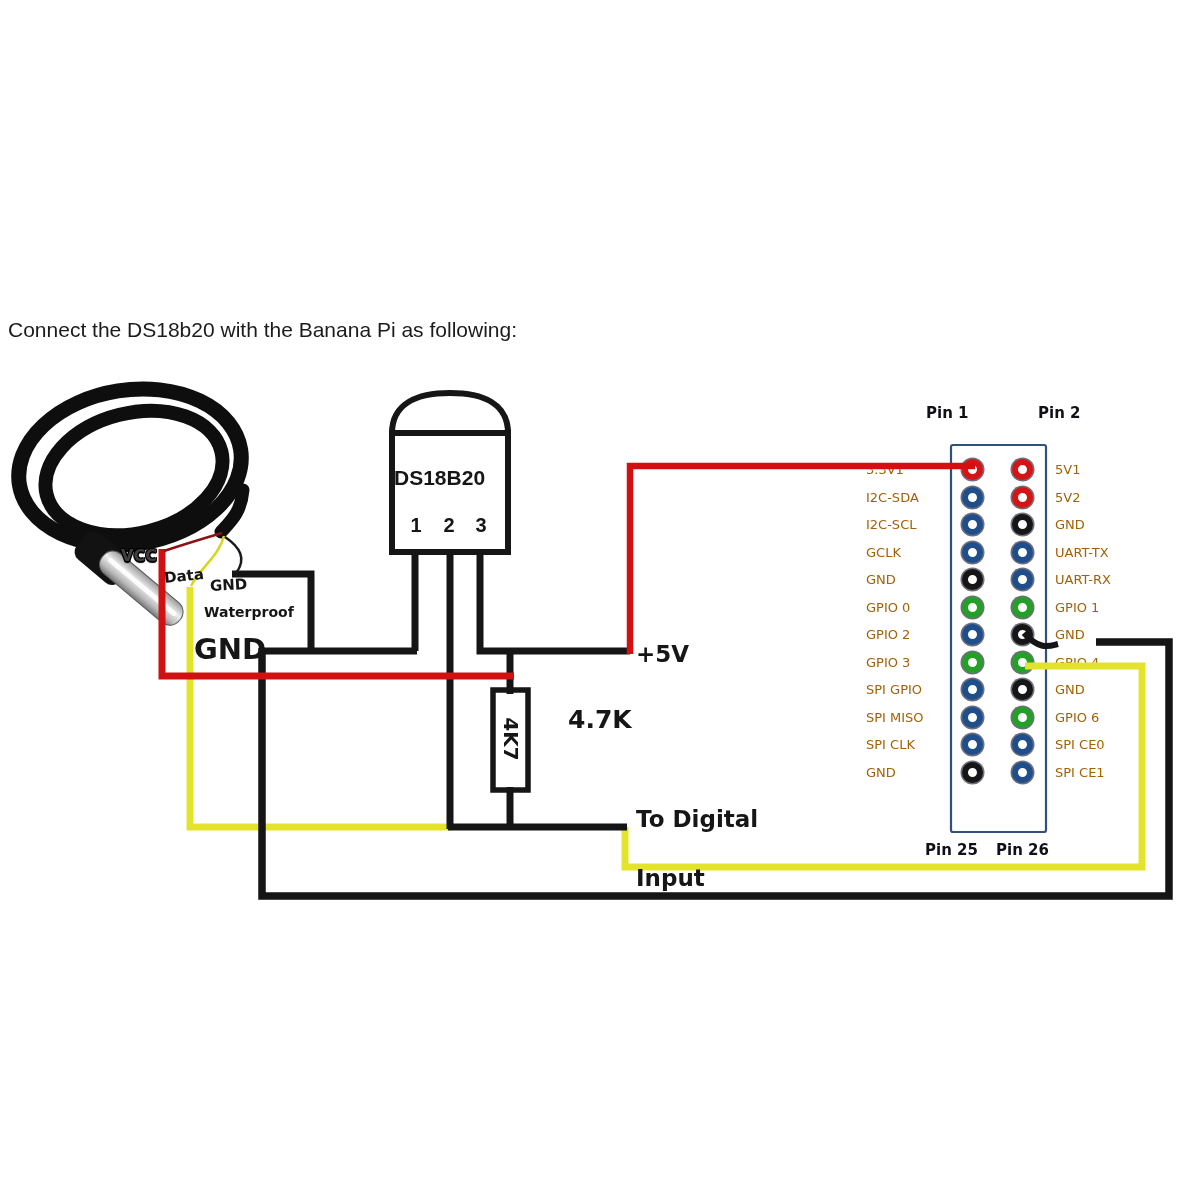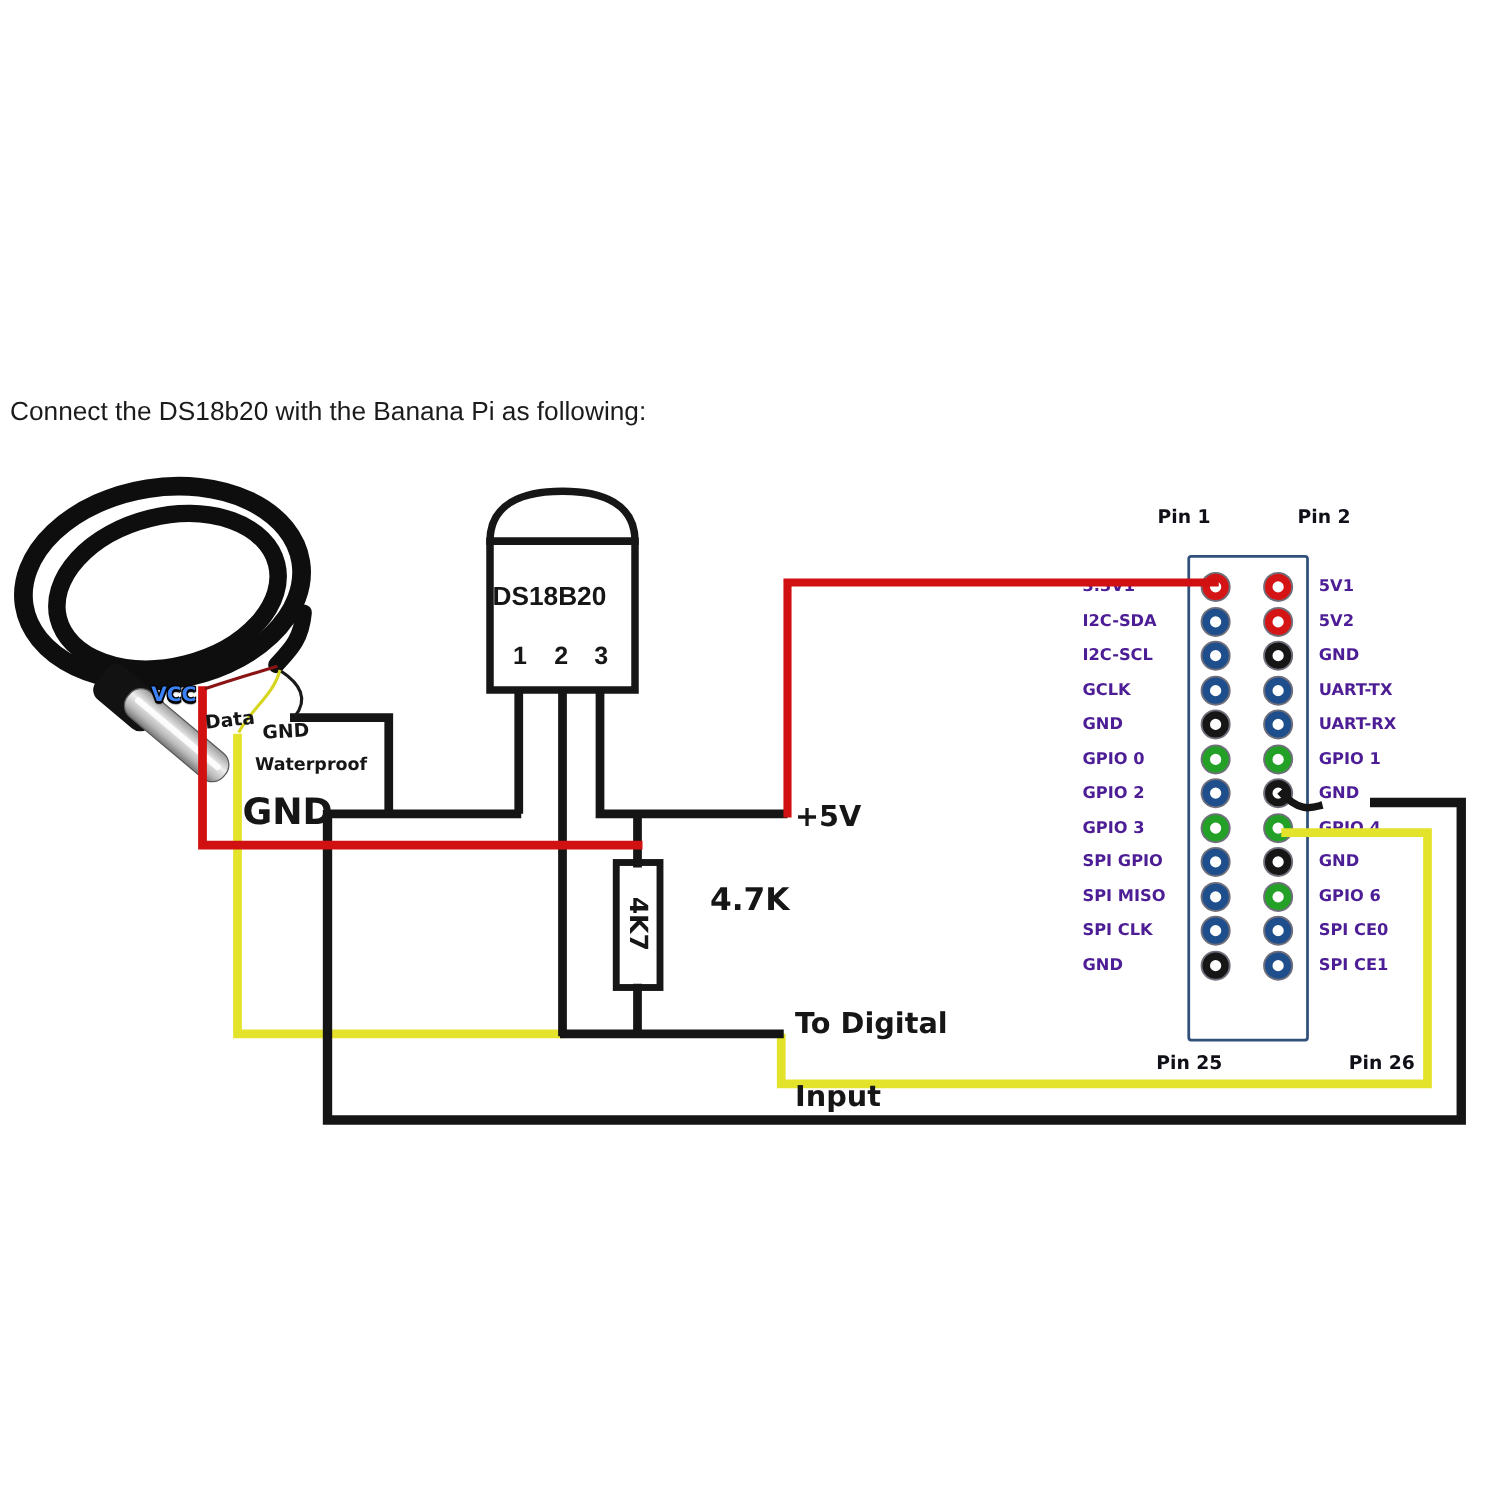--- a/index.html
+++ b/index.html
@@ -26,31 +26,31 @@
   .lbl-big{font-weight:bold;}
   .gnd-big{left:194px;top:632px;font-size:29px;}
   .plus5v{left:636px;top:641px;font-size:23px;}
   .to-digital{left:636px;top:776px;font-size:23px;line-height:1.28;white-space:pre-line;}
   .res-47k{left:568px;top:705px;font-size:25px;}
   .res-4k7{left:478px;top:726px;width:64px;height:26px;text-align:center;font-size:20px;font-weight:bold;
            transform:rotate(90deg);}
 
   
   .probe-lbl{font-weight:bold;font-size:15px;}
-  .vcc{left:121px;top:546px;font-size:16px;color:#3b82f6;
+  .vcc{left:121px;top:546px;font-size:16px;color:#404040;
        text-shadow:-1px -1px 0 #000,1px -1px 0 #000,-1px 1px 0 #000,1px 1px 0 #000,0 2px 1px #000;}
   .data{left:164px;top:567px;transform:rotate(-6deg);}
   .gnd-small{left:210px;top:576px;transform:rotate(-3deg);}
   .waterproof{left:204px;top:604px;font-size:14px;}
 
   
   .corner-lbl{font-weight:bold;font-size:15px;color:#101018;}
   .pin-rows{position:absolute;left:860px;top:456px;width:300px;}
   .pin-row{display:grid;grid-template-columns:96px 32px 18px 32px 120px;align-items:center;height:27.5px;}
-  .pin-label{font-weight:bold;font-size:13px;color:#4c1d95;overflow:visible;}
+  .pin-label{font-weight:normal;font-size:13px;color:#a16207;overflow:visible;}
   .pin-label.l{padding-left:6px;}
   .pin-label.r{padding-left:17px;}
   .pin-cell{display:flex;justify-content:center;align-items:center;}
   .pin-dot{width:9px;height:9px;border-radius:50%;background:#fff;border:6px solid #888;
            box-shadow:0 0 0 1.5px rgba(15,15,35,.6);}
 </style>
 </head>
 <body>
 
 <div class="canvas">
@@ -220,21 +220,21 @@
         <div></div>
         <div class="pin-cell">
           <div class="pin-dot" style="border-color: rgb(31, 78, 140);"></div>
         </div>
         <div class="pin-label r">SPI CE1</div>
       </div>
     </div>
   <div class="abs corner-lbl" style="left:926px;top:404px;">Pin 1</div>
   <div class="abs corner-lbl" style="left:1038px;top:404px;">Pin 2</div>
   <div class="abs corner-lbl" style="left:925px;top:841px;">Pin 25</div>
-  <div class="abs corner-lbl" style="left:1079px;top:841px;">Pin 26</div>
+  <div class="abs corner-lbl" style="left:996px;top:841px;">Pin 26</div>
 
   <svg class="layer" viewBox="0 0 1200 1200" fill="none" stroke-linecap="butt" stroke-linejoin="miter">
 
     <path class="w-yel" stroke-width="7" d="M190,587 L190,827 L452,827"></path>
     <path class="w-yel" stroke-width="7" d="M625,827 L625,867 L1142,867 L1142,666 L1025,666"></path>
 
     <path class="w-blk" stroke-width="7" d="M232,574 L311,574 L311,651"></path>
     <path class="w-blk" stroke-width="7" d="M262,651 L417,651"></path>
     <path class="w-blk" stroke-width="7.5" d="M1096,642 L1169,642 L1169,896 L262,896 L262,648"></path>
     <path class="w-blk" stroke-width="6" d="M1024,633 C1040,651 1050,646 1058,644"></path>

